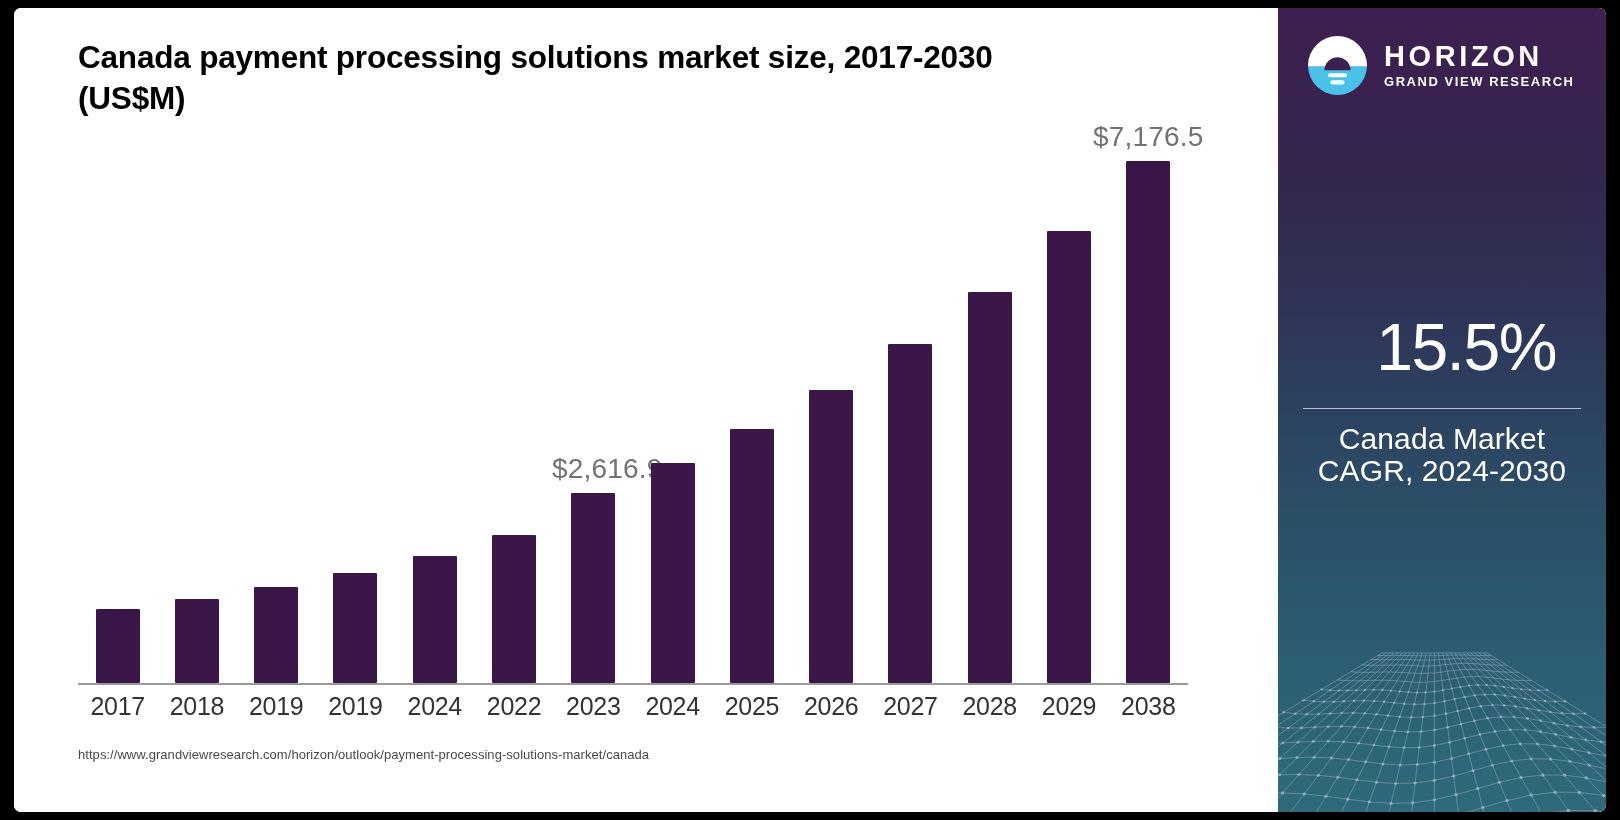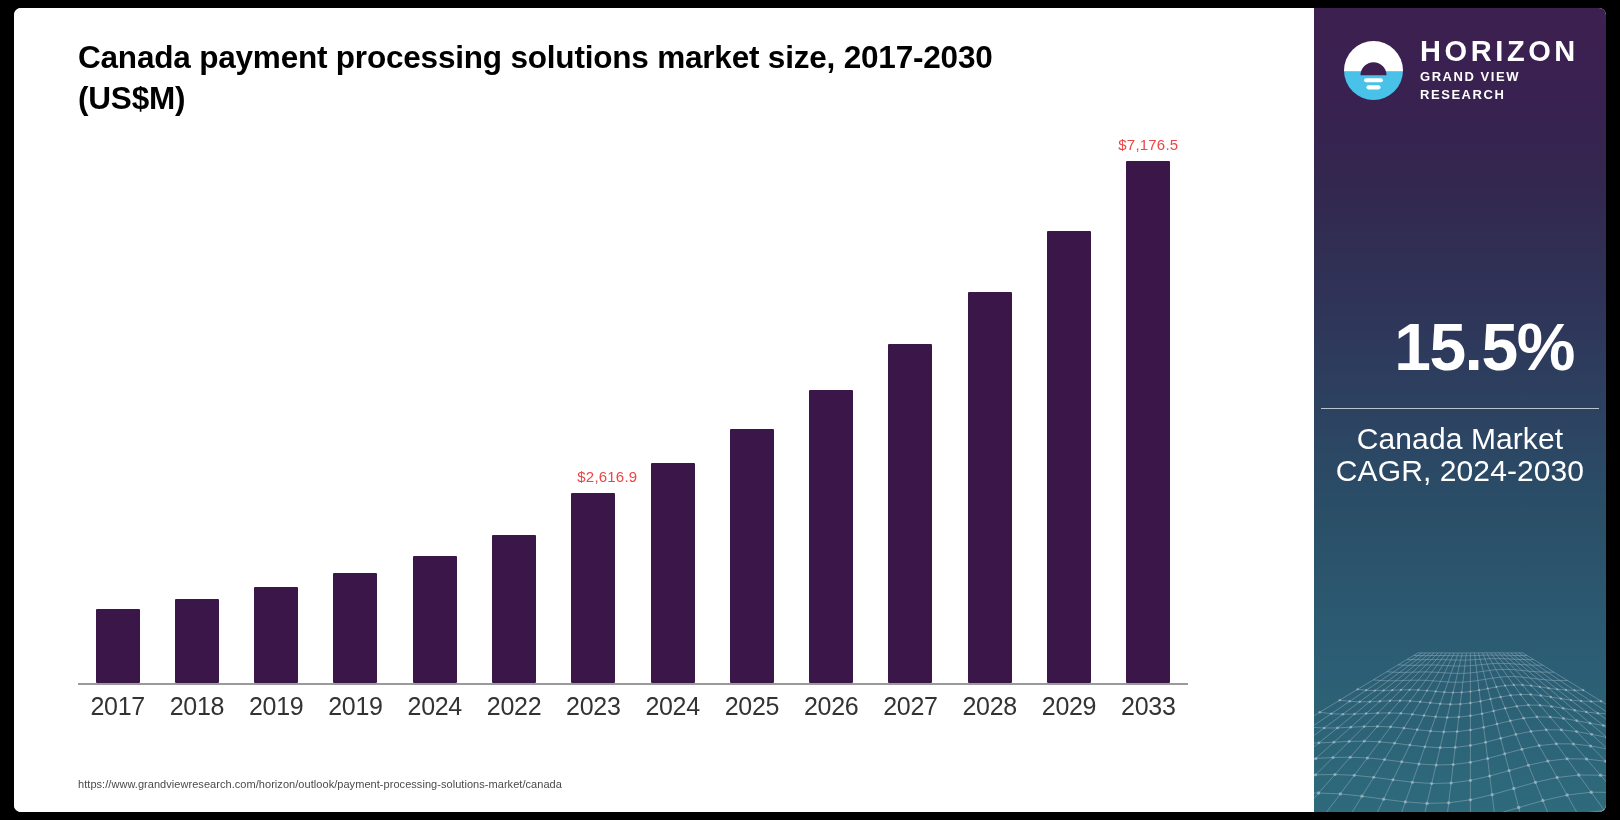--- a/index.html
+++ b/index.html
@@ -75,22 +75,22 @@
 
   .bar {
     width: 44px;
     background: #3a1748;
     border-radius: 1px;
   }
 
   .bar-label {
     position: absolute;
     white-space: nowrap;
-    font-size: 15px;
-    color: #ef4444;
+    font-size: 28px;
+    color: #737373;
     letter-spacing: 0.2px;
   }
 
   #axis-line {
     position: absolute;
     left: 64px;
     top: 675px;
     width: 1110px;
     height: 2px;
     background: #9a9a9a;
@@ -109,32 +109,32 @@
     flex: 1 1 0;
     text-align: center;
     font-size: 25px;
     color: #333333;
     letter-spacing: -0.3px;
   }
 
   #source-url {
     position: absolute;
     left: 64px;
-    top: 770px;
-    font-size: 11px;
+    top: 739px;
+    font-size: 13px;
     color: #4a4a4a;
     letter-spacing: 0.05px;
   }
 
   
   #sidebar {
     position: absolute;
     right: 0;
     top: 0;
-    width: 292px;
+    width: 328px;
     height: 804px;
     background: linear-gradient(180deg,
         #3d2050 0%,
         #392150 10%,
         #33274f 22%,
         #2f3357 36%,
         #2c4462 52%,
         #2a5068 64%,
         #2b5b72 78%,
         #2d6578 92%,
@@ -180,21 +180,21 @@
   #cagr-block {
     position: absolute;
     left: 0;
     top: 300px;
     width: 100%;
     text-align: center;
   }
 
   #cagr-value {
     font-size: 66px;
-    font-weight: bold;
+    font-weight: normal;
     color: #ffffff;
     letter-spacing: -1.5px;
     line-height: 78px;
     margin-left: 48px;
   }
 
   #cagr-rule {
     width: 278px;
     height: 1px;
     background: #b9c3cd;
@@ -288,21 +288,21 @@
         <div class="x-label">2019</div>
         <div class="x-label">2024</div>
         <div class="x-label">2022</div>
         <div class="x-label">2023</div>
         <div class="x-label">2024</div>
         <div class="x-label">2025</div>
         <div class="x-label">2026</div>
         <div class="x-label">2027</div>
         <div class="x-label">2028</div>
         <div class="x-label">2029</div>
-        <div class="x-label">2033</div>
+        <div class="x-label">2038</div>
       </div>
 
     <div id="source-url">https://www.grandviewresearch.com/horizon/outlook/payment-processing-solutions-market/canada</div>
   </div>
 
   <div id="sidebar">
 
     <div id="logo-row">
       <svg id="logo-mark" viewBox="0 0 100 100">
         <defs>

